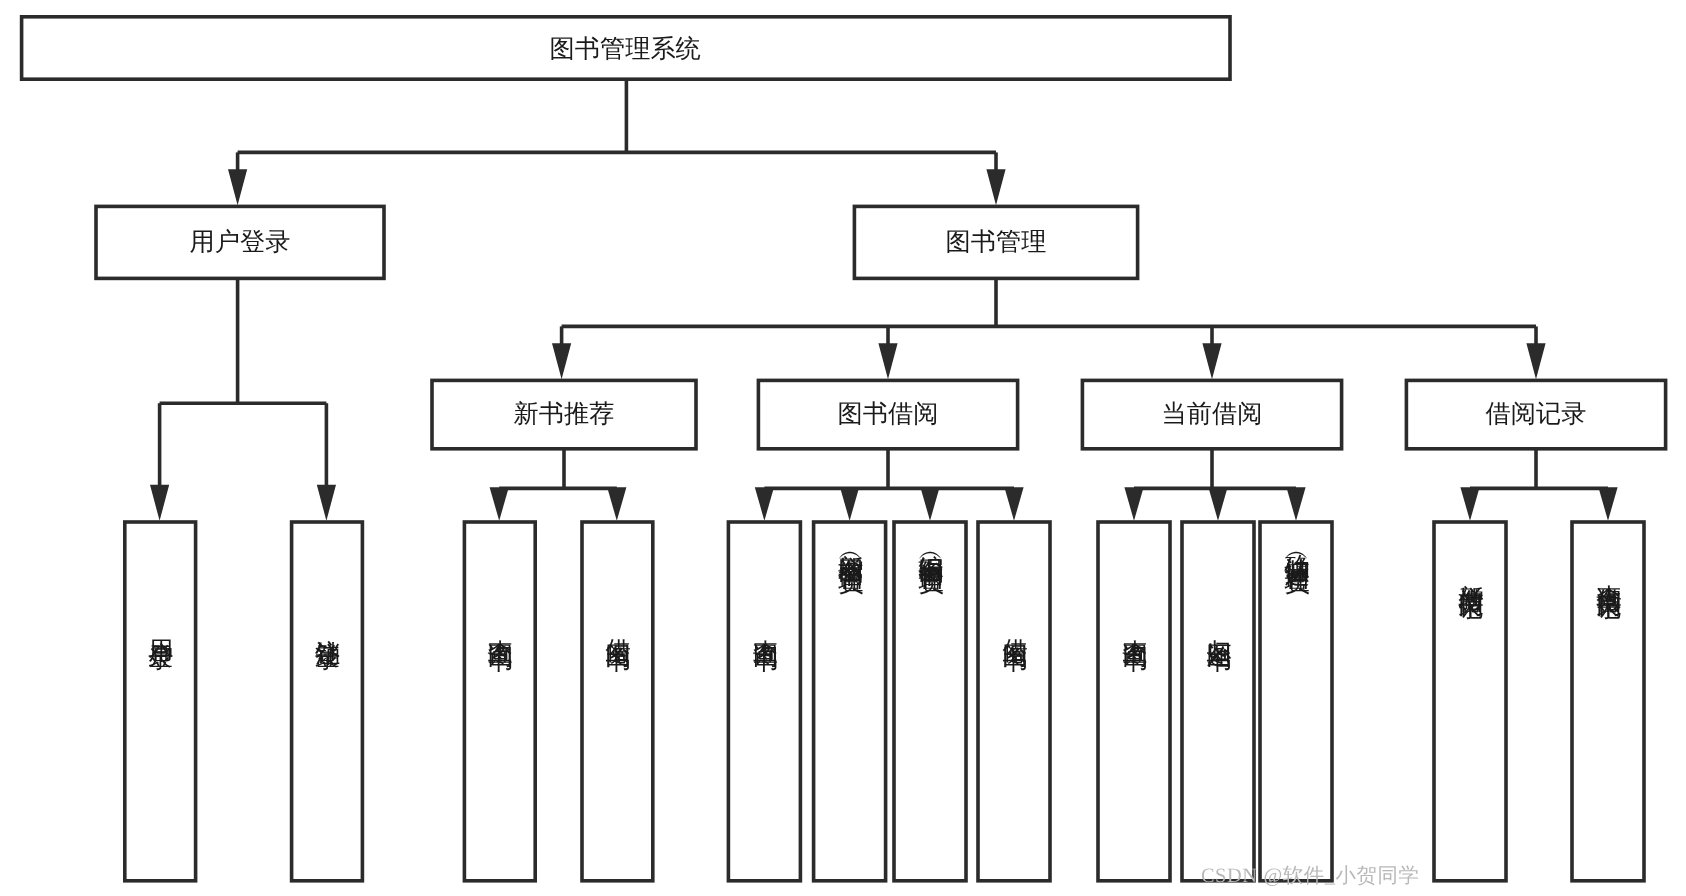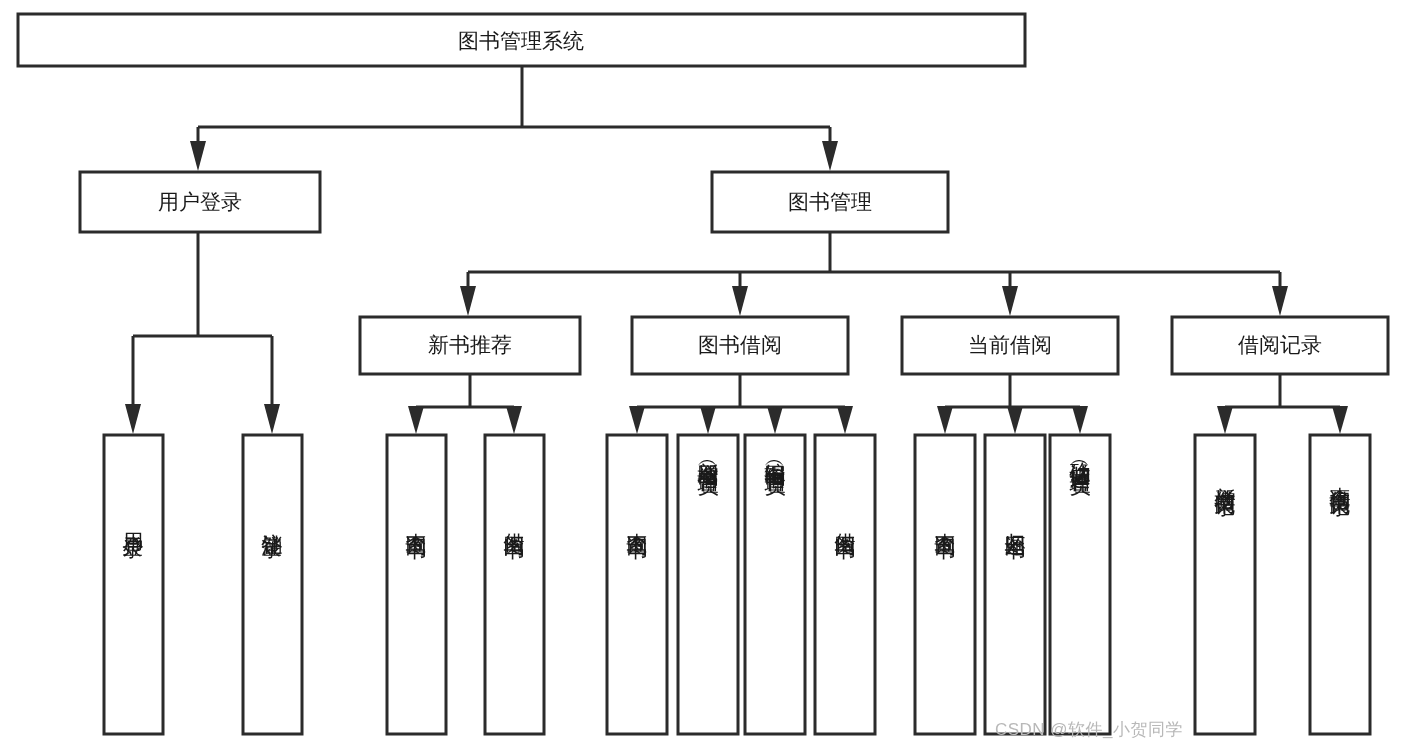--- a/index.html
+++ b/index.html
@@ -57,21 +57,21 @@
     text-orientation: upright;
     white-space: nowrap;
     letter-spacing: 2px;
     line-height: 1;
     pointer-events: none;
   }
   .watermark {
     position: absolute;
     right: 6px;
     bottom: 6px;
-    font-family: Liberation Sans, sans-serif;
+    font-family: Liberation Serif, serif;
     font-size: 17px;
     color: #b8b8b8;
     white-space: nowrap;
     letter-spacing: 0.5px;
   }
 </style>
 </head>
 <body>
 
 <div id="diagram-root">

